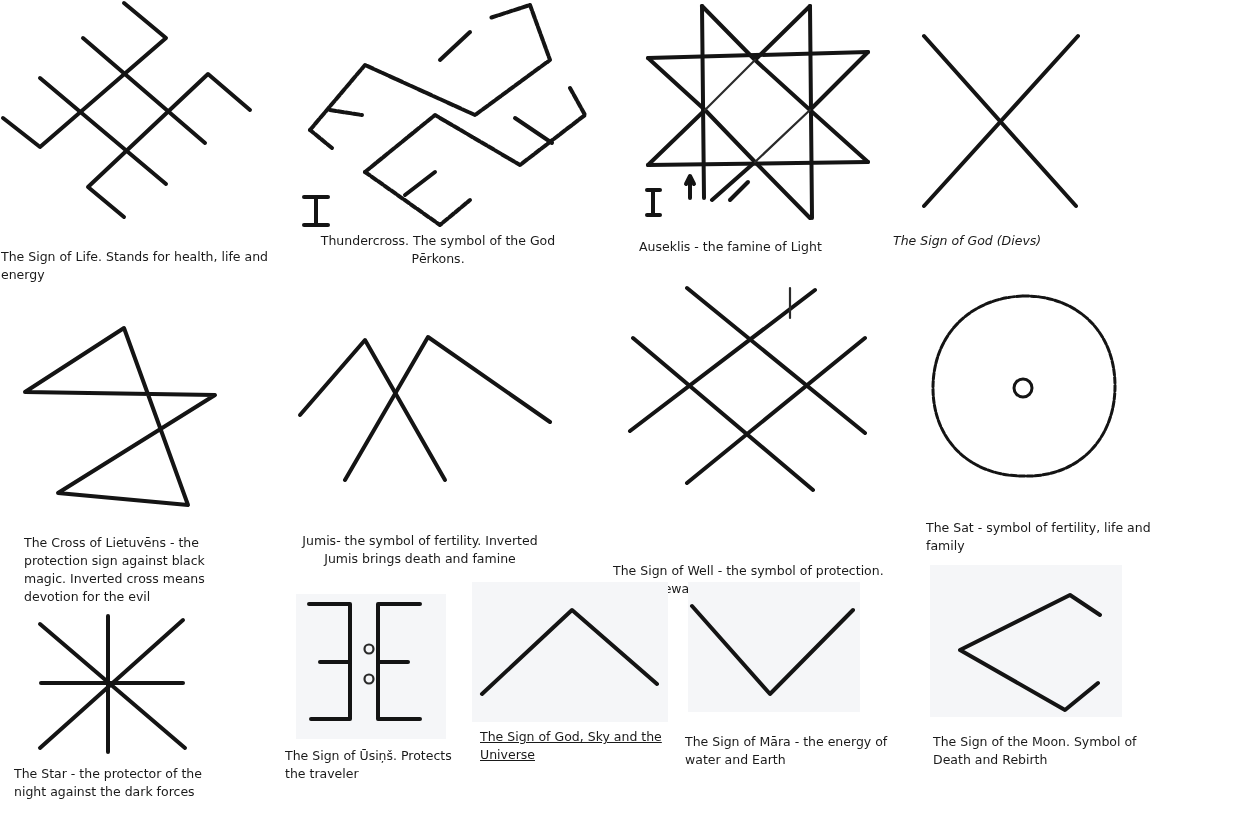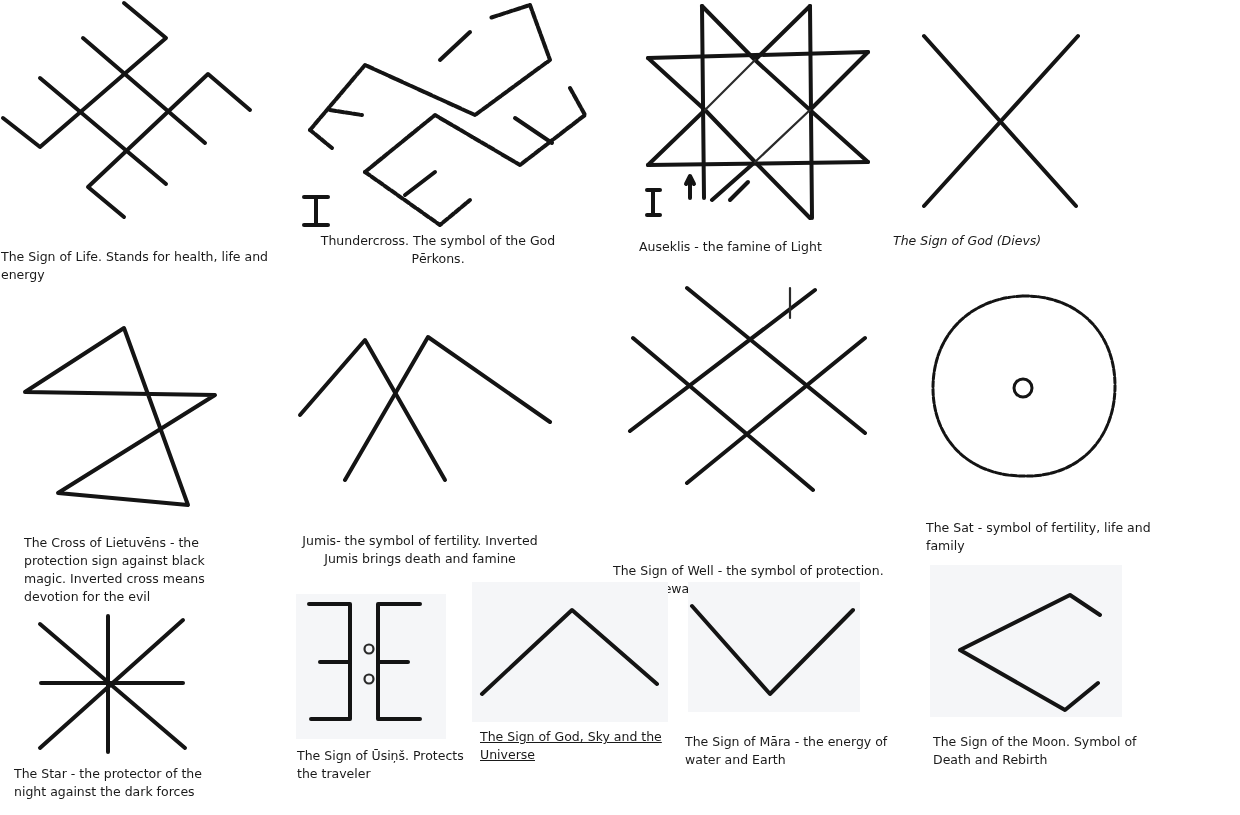--- a/index.html
+++ b/index.html
@@ -131,21 +131,21 @@
 <div class="sym" style="left:296px;top:594px;width:150px;height:145px;">
   <svg viewBox="0 0 150 145">
     <polyline points="13,10 54,10 54,125 15,125"></polyline>
     <line x1="24" y1="68" x2="54" y2="68"></line>
     <polyline points="124,10 82,10 82,125 124,125"></polyline>
     <line x1="82" y1="68" x2="112" y2="68"></line>
     <circle cx="73" cy="55" r="4.5" class="thin" style="fill:none;"></circle>
     <circle cx="73" cy="85" r="4.5" class="thin" style="fill:none;"></circle>
   </svg>
 </div>
-<div class="caption" style="left:285px;top:747px;width:180px;margin-left:12px;">The Sign of Ūsiņš. Protects the traveler</div>
+<div class="caption" style="left:285px;top:747px;width:180px;">The Sign of Ūsiņš. Protects the traveler</div>
 
 <div class="paper" style="left:472px;top:582px;width:196px;height:140px;"></div>
 <div class="sym" style="left:472px;top:582px;width:196px;height:140px;">
   <svg viewBox="0 0 196 140">
     <polyline points="10,112 100,28 185,102"></polyline>
   </svg>
 </div>
 <div class="caption" style="left:480px;top:728px;width:190px;text-decoration:underline;">The Sign of God, Sky and the Universe</div>
 
 <div class="paper" style="left:688px;top:582px;width:172px;height:130px;"></div>

